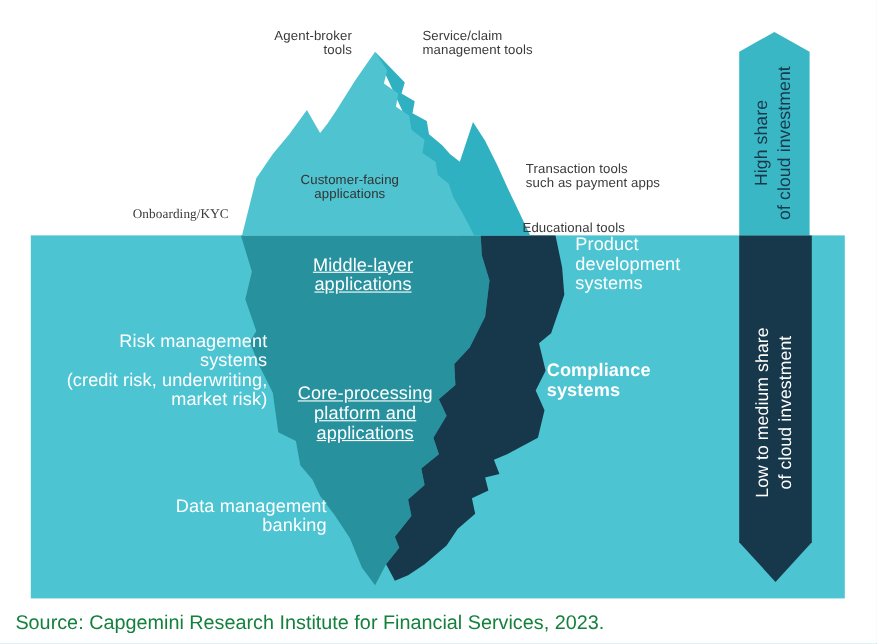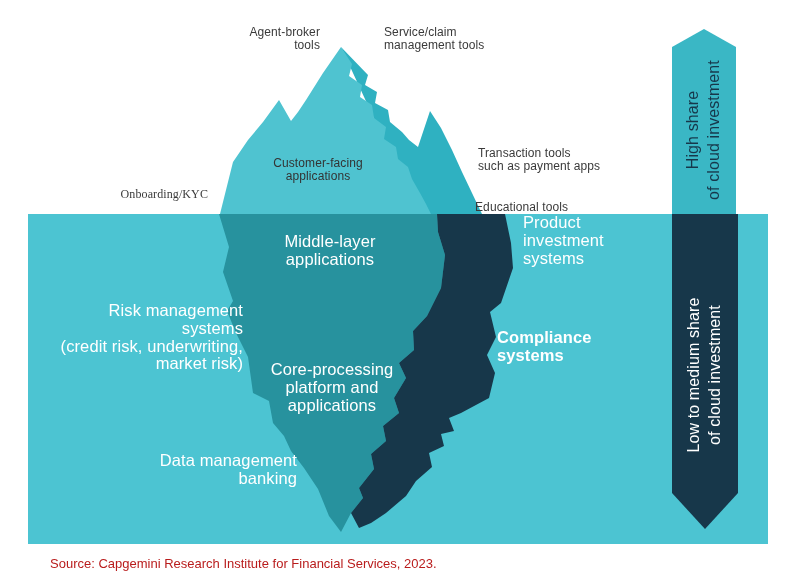--- a/index.html
+++ b/index.html
@@ -33,23 +33,22 @@
     white-space: pre-line;
     transform: rotate(-90deg);
     letter-spacing: 0.1px;
   }
   .arrow-label.dark  { color: #17374a; }
   .arrow-label.light { color: #ffffff; }
   .source {
     position: absolute;
     left: 14px;
     top: 556px;
-    font-size: 13px;
-    color: #b91c1c;
-    margin-left: 36px;
+    font-size: 18px;
+    color: #15803d;
   }
 </style>
 </head>
 <body>
 
 <div class="canvas">
 
   <svg class="scene" width="797" height="585" viewBox="0 0 797 585">
 
     <rect x="28" y="214" width="740" height="330" fill="#4CC4D2"></rect>
@@ -78,35 +77,35 @@
 such as payment apps</div>
 
   <div class="lbl right" style="left:48px; top:188px; width:160px;font-family:Liberation Serif, serif;">Onboarding/KYC</div>
 
   <div class="lbl" style="left:475px; top:177px;margin-top:24px;">Educational tools</div>
 
   <div class="lbl center" style="left:238px; top:157px; width:160px; color:#333333;">Customer-facing
 applications</div>
 
 
-  <div class="lbl white center" style="left:250px; top:233px; width:160px;">Middle-layer
+  <div class="lbl white center" style="left:250px; top:233px; width:160px;text-decoration:underline;">Middle-layer
 applications</div>
 
   <div class="lbl white" style="left:523px; top:214px;">Product
-investment
+development
 systems</div>
 
   <div class="lbl white right" style="left:43px; top:302px; width:200px;">Risk management systems
 (credit risk, underwriting,
 market risk)</div>
 
   <div class="lbl white" style="left:497px; top:329px;font-weight:bold;">Compliance
 systems</div>
 
-  <div class="lbl white center" style="left:252px; top:361px; width:160px;">Core-processing
+  <div class="lbl white center" style="left:252px; top:350px; width:160px;text-decoration:underline;">Core-processing
 platform and
 applications</div>
 
   <div class="lbl white right" style="left:137px; top:452px; width:160px;">Data management
 banking</div>
 
 
   <div class="arrow-label dark" style="left:589px; top:108px;">High share
 of cloud investment</div>
 

